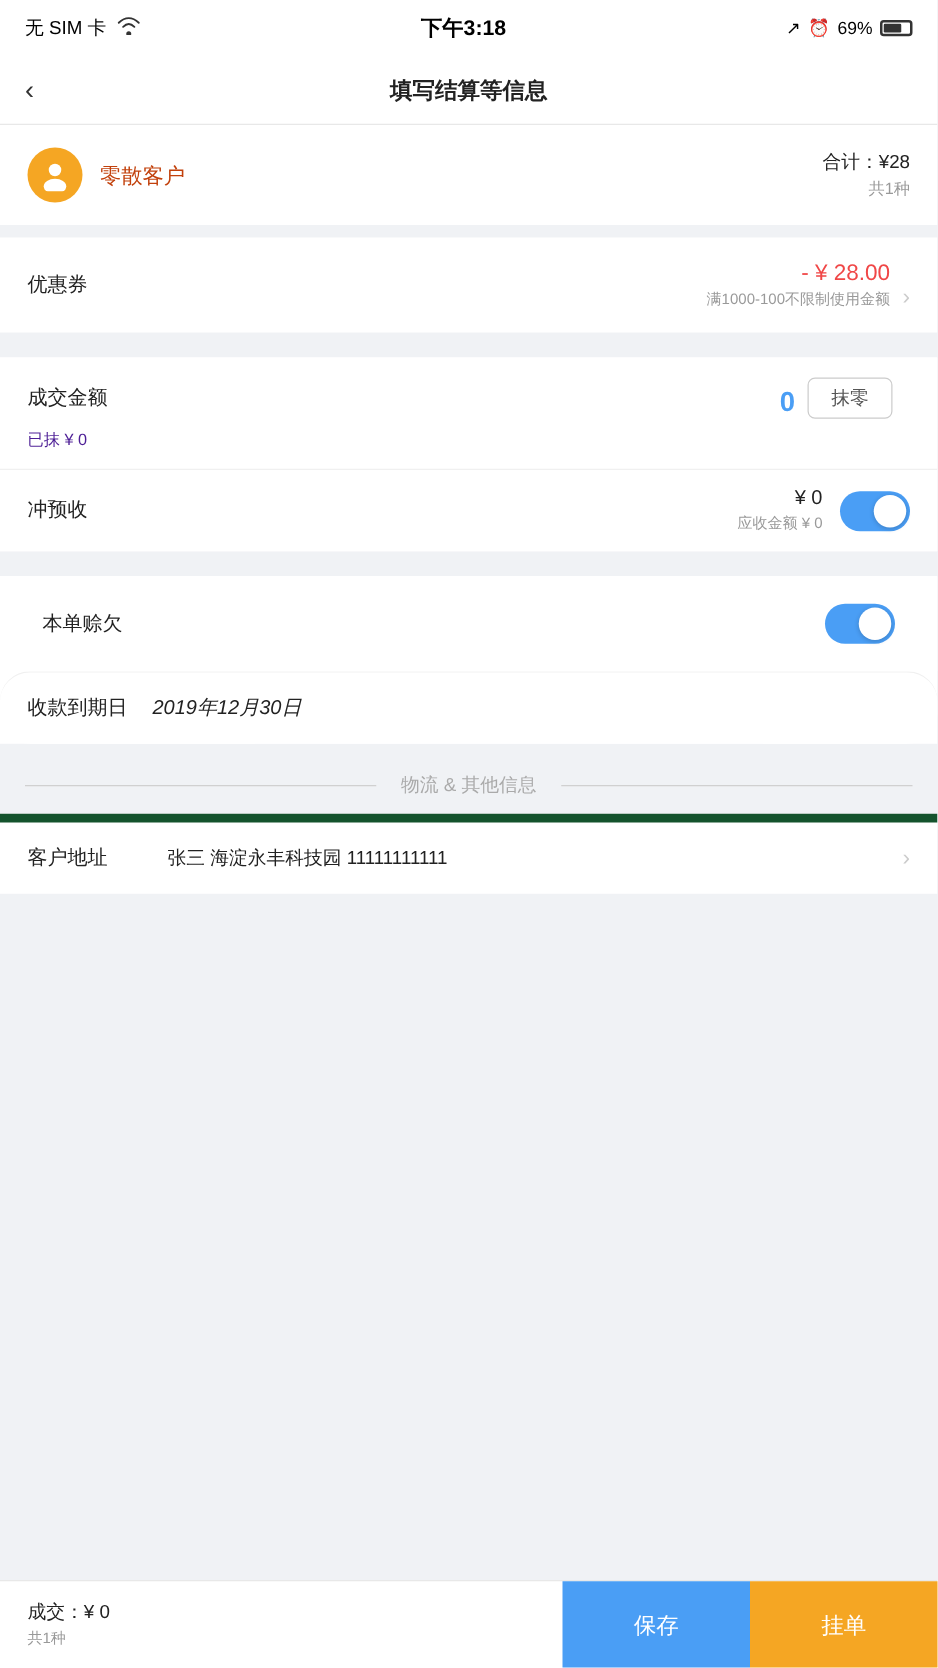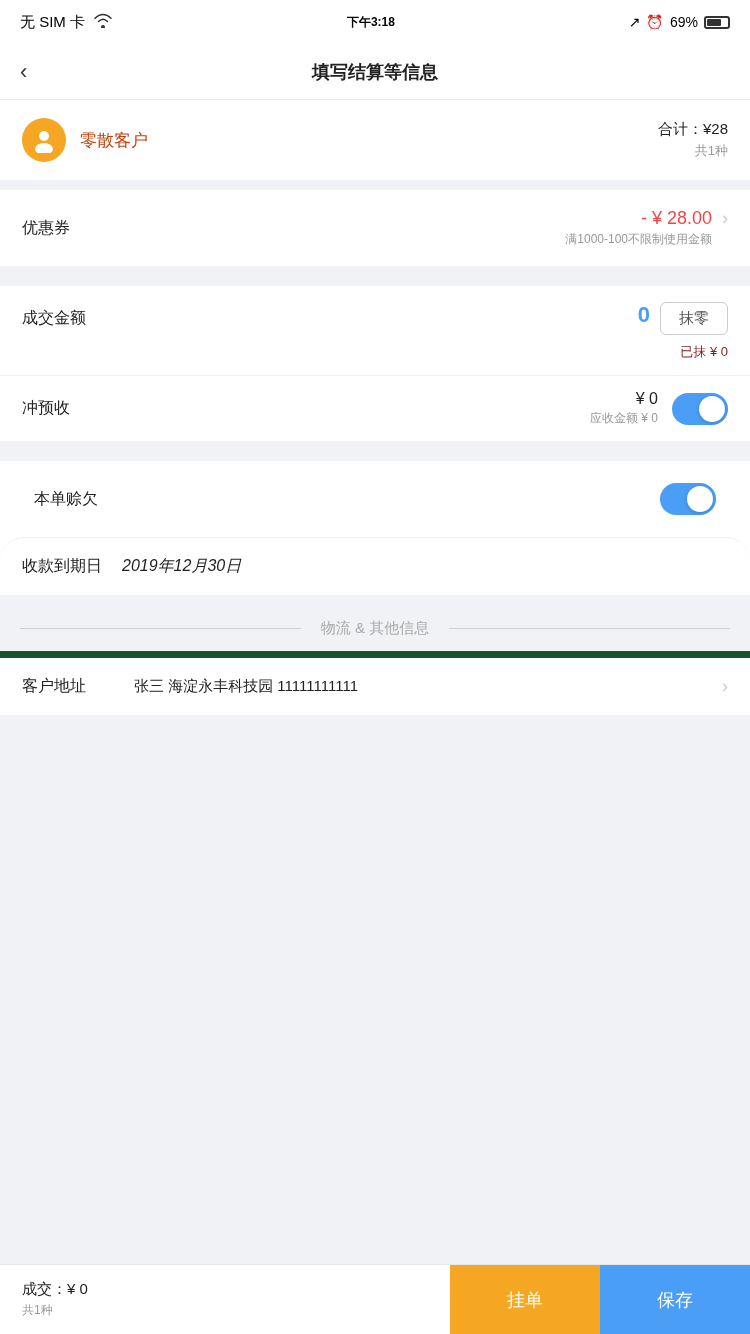--- a/index.html
+++ b/index.html
@@ -18,21 +18,21 @@
       height: 44px;
       background: #fff;
       display: flex;
       align-items: center;
       justify-content: space-between;
       padding: 0 20px;
       font-size: 15px;
       font-weight: 500;
     }
     .status-left { display: flex; align-items: center; gap: 8px; }
-    .status-center { font-size: 12px; font-weight: 600; }
+    .status-center { font-size: 17px; font-weight: 600; }
     .status-right { display: flex; align-items: center; gap: 6px; font-size: 14px; }
 
     
     .nav-bar {
       background: #fff;
       height: 56px;
       display: flex;
       align-items: center;
       padding: 0 20px;
       border-bottom: 1px solid #e8e8e8;
@@ -110,21 +110,21 @@
       background: #fff;
     }
     .row-item:first-child { border-top: none; }
     .row-label {
       font-size: 16px;
       color: #222;
       min-width: 80px;
     }
     .row-right {
       display: flex;
-      align-items: flex-start;
+      align-items: flex-end;
       gap: 10px;
     }
     .row-right-text {
       text-align: right;
     }
     .coupon-amount {
       font-size: 18px;
       color: #f04747;
       font-weight: 500;
     }
@@ -142,43 +142,43 @@
     .divider-section {
       height: 10px;
       background: #f0f2f5;
     }
 
     
     .amount-row {
       display: flex;
       align-items: center;
       justify-content: space-between;
-      padding: 16px 22px 8px 22px;
+      padding: 16px 36px 8px 22px;
       background: #fff;
     }
     .amount-value {
       font-size: 22px;
       color: #4a9ef5;
       font-weight: 600;
     }
     .round-btn {
       border: 1px solid #ccc;
       border-radius: 6px;
       padding: 6px 18px;
       font-size: 15px;
       color: #555;
       background: #fff;
       cursor: pointer;
     }
     .already-rounded {
       font-size: 13px;
-      color: #7f1d1d;
-      padding: 0 22px 14px 22px;
-      background: #fff;
-      text-align: right;
+      color: #4c1d95;
+      padding: 0 12px 14px 22px;
+      background: #fff;
+      text-align: left;
     }
 
     
     .prepay-row {
       display: flex;
       align-items: center;
       justify-content: space-between;
       padding: 14px 22px;
       background: #fff;
       border-top: 1px solid #f0f0f0;
@@ -454,15 +454,15 @@
 
 <div class="content-spacer"></div>
 
 <div class="bottom-bar">
   <div class="bottom-info">
     <div class="bottom-deal">
       <span>成交：</span><span>¥ 0</span>
     </div>
     <div class="bottom-count">共1种</div>
   </div>
+  <div class="bottom-btn btn-save">保存</div>
   <div class="bottom-btn btn-pending">挂单</div>
-  <div class="bottom-btn btn-save">保存</div>
 </div>
 
 </body></html>

